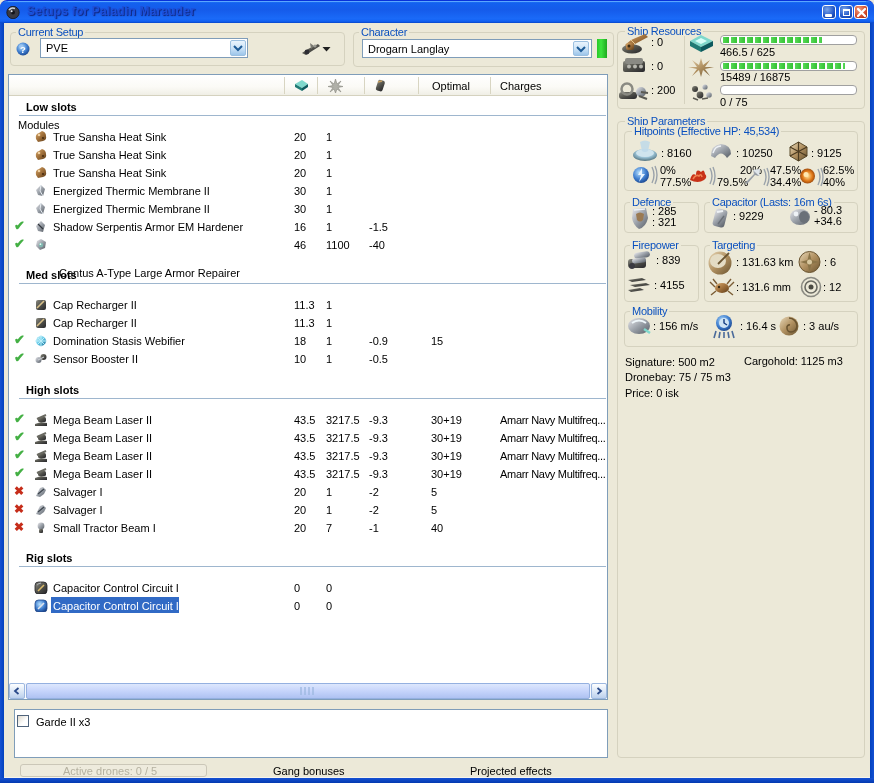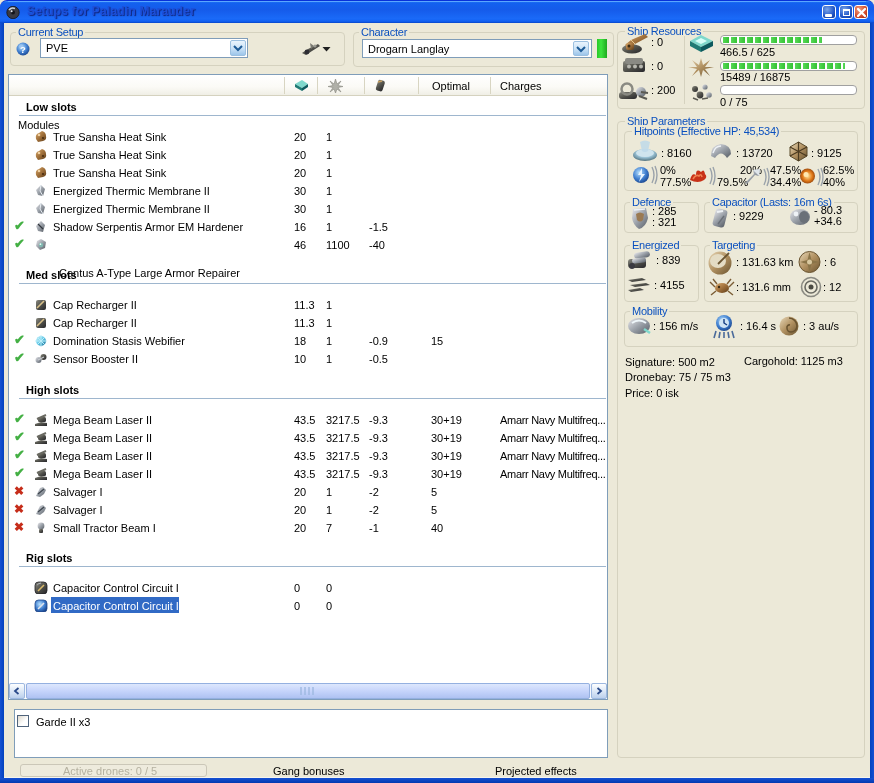--- a/index.html
+++ b/index.html
@@ -409,36 +409,36 @@
 <svg style="position:absolute;left:300px;top:687px" width="16" height="8" viewBox="0 0 16 8">
       <path d="M1 0 L1 8 M5 0 L5 8 M9 0 L9 8 M13 0 L13 8" stroke="#9db8e0" stroke-width="1.4"></path>
     </svg>
 <div style="position:absolute;left:14px;top:709px;width:594px;height:49px;background:#fff;border:1px solid #7f9db9"></div>
 <div style="position:absolute;left:17px;top:715px;width:12px;height:12px;background:linear-gradient(135deg,#ddd8cc,#fff 60%);border:1px solid #50647c"></div>
 <div class="t" style="left:36px;top:716px;">Garde II x3</div>
 <div style="position:absolute;left:20px;top:764px;width:187px;height:13px;border-radius:3px;
 border:1px solid #cbc7b8;background:#eeebdd"></div>
 <div class="t" style="left:63px;top:765px;color:#b5b1a0">Active drones: 0 / 5</div>
 <div class="t" style="left:273px;top:765px;">Gang bonuses</div>
-<div class="t" style="left:470px;top:765px;margin-left:25px;">Projected effects</div>
+<div class="t" style="left:470px;top:765px;">Projected effects</div>
 <div class="gb" style="left:617px;top:121px;width:248px;height:637px"></div>
 <div class="bl" style="left:625px;top:115px;">Ship Parameters</div>
 <div class="gb" style="left:624px;top:131px;width:234px;height:60px"></div>
 <div class="bl" style="left:632px;top:125px;">Hitpoints (Effective HP: 45,534)</div>
 <svg style="position:absolute;left:632px;top:139px" width="26" height="24" viewBox="0 0 26 24">
       <ellipse cx="13" cy="16" rx="12" ry="6" fill="url(#gShield)"></ellipse>
       <ellipse cx="13" cy="14" rx="9" ry="4" fill="#cfe4ee"></ellipse>
       <path d="M8 3 Q13 0 18 3 L16 12 Q13 14 10 12 Z" fill="#bcd8ea" opacity="0.8"></path>
     </svg>
 <div class="t" style="left:661px;top:147px;">: 8160</div>
 <svg style="position:absolute;left:709px;top:141px" width="24" height="21" viewBox="0 0 24 21">
       <path d="M2 15 Q2 4 12 3 Q22 4 22 13 L18 17 Q12 8 6 17 Z" fill="url(#gSilver)"></path>
       <path d="M4 12 Q6 5 12 5" stroke="#eef2f6" stroke-width="1.4" fill="none"></path>
     </svg>
-<div class="t" style="left:736px;top:147px;">: 13720</div>
+<div class="t" style="left:736px;top:147px;">: 10250</div>
 <svg style="position:absolute;left:788px;top:141px" width="21" height="21" viewBox="0 0 21 21">
       <path d="M10.5 1 L19 6 L19 15 L10.5 20 L2 15 L2 6 Z" fill="url(#gTan)" stroke="#5a4a2a" stroke-width="1"></path>
       <path d="M10.5 1 L10.5 20 M2 6 L19 15 M19 6 L2 15" stroke="#4a3a20" stroke-width="1.2"></path>
     </svg>
 <div class="t" style="left:811px;top:147px;">: 9125</div>
 <svg style="position:absolute;left:632px;top:165px" width="18" height="20" viewBox="0 0 18 20">
       <circle cx="9" cy="10" r="8" fill="url(#gBlue)"></circle>
       <path d="M10 3 L6 10 L9 10 L7 17 L13 9 L10 9 Z" fill="#e8f4ff"></path>
     </svg>
 <svg style="position:absolute;left:651px;top:165px" width="7" height="20" viewBox="0 0 7 20">
@@ -491,21 +491,21 @@
     </svg>
 <div class="t" style="left:733px;top:210px;">: 9229</div>
 <svg style="position:absolute;left:788px;top:207px" width="24" height="20" viewBox="0 0 24 20">
       <ellipse cx="12" cy="10" rx="10" ry="8" fill="url(#gSilver)"></ellipse>
       <ellipse cx="16" cy="10" rx="5" ry="6" fill="#6a7078"></ellipse>
       <circle cx="8" cy="7" r="2.4" fill="#eef2f6"></circle>
     </svg>
 <div class="t" style="left:814px;top:204px;">- 80.3</div>
 <div class="t" style="left:814px;top:215px;">+34.6</div>
 <div class="gb" style="left:624px;top:245px;width:75px;height:57px"></div>
-<div class="bl" style="left:630px;top:239px;">Energized</div>
+<div class="bl" style="left:630px;top:239px;">Firepower</div>
 <svg style="position:absolute;left:624px;top:249px" width="30" height="23" viewBox="0 0 30 23">
       <rect x="4" y="10" width="18" height="9" rx="3" fill="url(#gDark)"></rect>
       <rect x="10" y="3" width="16" height="6" rx="3" fill="url(#gSilver)" transform="rotate(-8 18 6)"></rect>
       <rect x="8" y="9" width="14" height="5" rx="2.5" fill="url(#gSilver)" transform="rotate(-6 15 11)"></rect>
       <circle cx="8" cy="17" r="3" fill="#3a3a40"></circle>
     </svg>
 <div class="t" style="left:656px;top:254px;">: 839</div>
 <svg style="position:absolute;left:626px;top:276px" width="26" height="18" viewBox="0 0 26 18">
       <path d="M2 4 L16 2 L20 4 L6 6 Z" fill="url(#gDark)"></path>
       <path d="M4 9 L20 7 L24 9 L9 11 Z" fill="url(#gDark)"></path>

